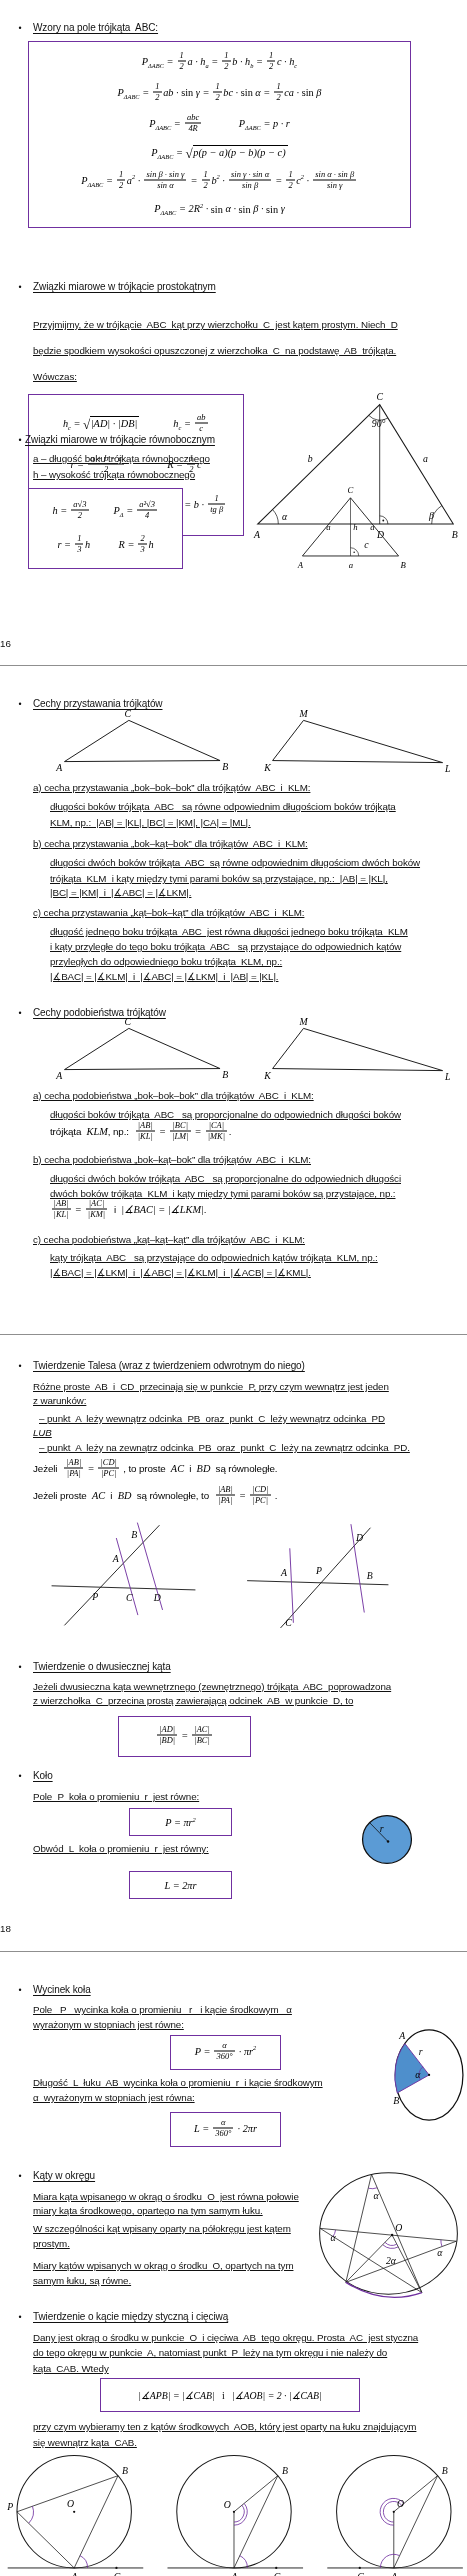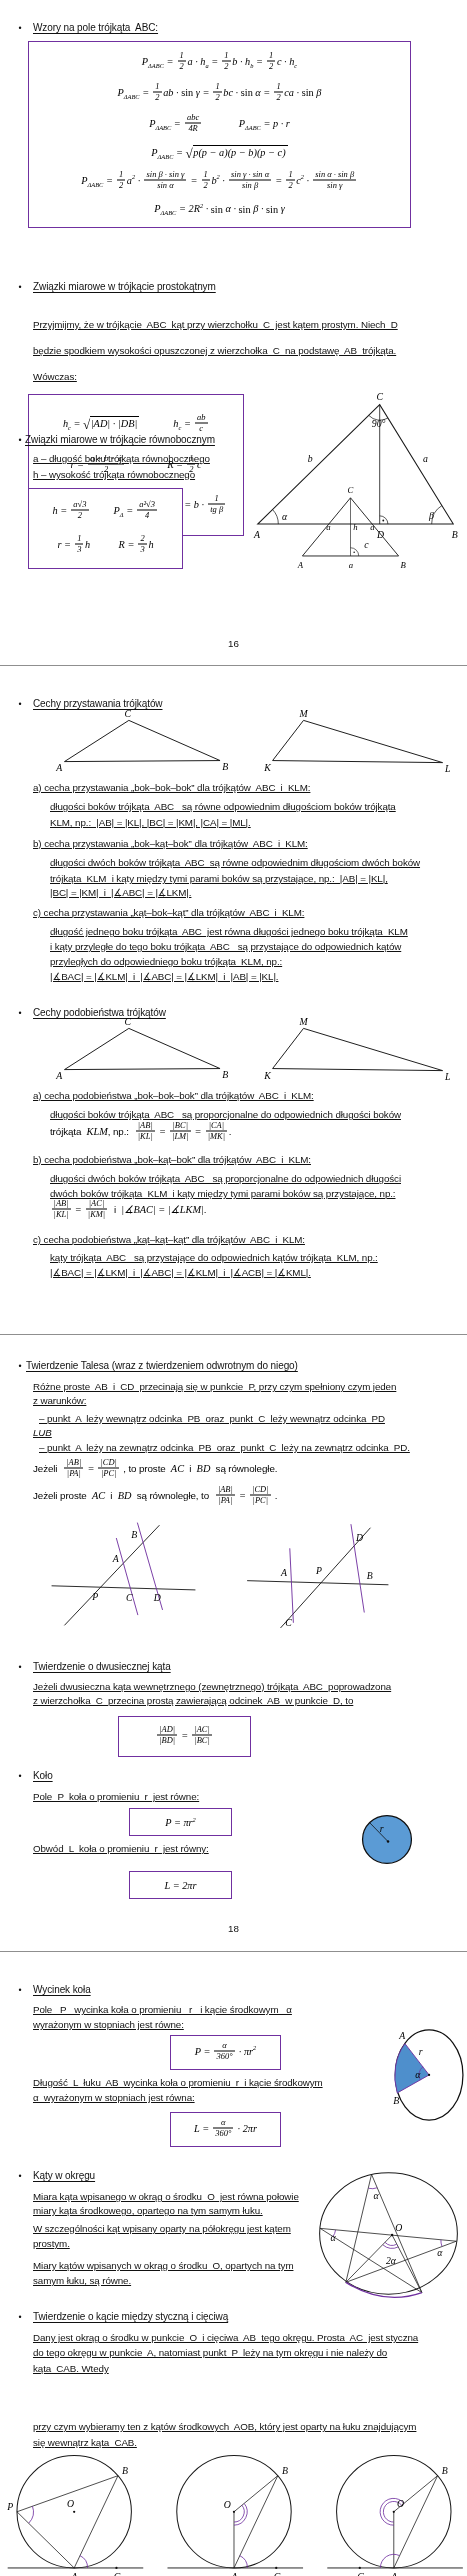--- a/index.html
+++ b/index.html
@@ -2,21 +2,21 @@
 <html style="font-size:8.2px"><head>
 <meta charset="utf-8">
 <style>
   html,body{margin:0;padding:0;background:#ffffff;}
   #page{position:relative;width:467px;height:3314px;background:#fff;overflow:hidden;
         font-family:"Liberation Sans",sans-serif;color:#111;}
   .bullet{position:absolute;font-size:8.8px;color:#111;}
   .hd{position:absolute;font-size:10px;letter-spacing:-0.1px;text-decoration:underline;
       text-underline-offset:1.5px;white-space:pre;color:#111;}
   .tx{position:absolute;font-size:9.8px;letter-spacing:-0.1px;white-space:pre;color:#111;text-decoration:underline;}
-  .pgno{position:absolute;left:0;width:467px;text-align:center;font-size:9.8px;}
+  .pgno{position:absolute;left:0;width:467px;text-align:left;font-size:9.8px;}
   .pgline{position:absolute;left:0;width:467px;border-top:0.8px solid #8f8f8f;height:0;}
   .pbox{position:absolute;border:1.5px solid #7030A0;box-sizing:border-box;background:#fff;
         display:flex;flex-direction:column;justify-content:space-evenly;align-items:center;}
   .pbox.thin{border-width:0.9px;}
   .frow{display:flex;width:100%;justify-content:space-evenly;align-items:center;}
   .fline{white-space:pre;text-align:center;font-family:"Liberation Serif",serif;
          font-style:italic;font-size:10.3px;color:#000;}
   .pline{position:absolute;white-space:pre;font-family:"Liberation Serif",serif;
          font-style:italic;font-size:10.3px;color:#000;}
   .mi{font-family:"Liberation Serif",serif;font-style:italic;}
@@ -175,22 +175,22 @@
   <div class="tx" style="left:50px;top:1188px">dwóch boków trójkąta  KLM  i kąty między tymi parami boków są przystające, np.:</div>
   <div class="pline" style="left:50px;top:1200px"><span class="frac"><span class="num">|AB|</span><span class="den">|KL|</span></span><span class="mi"> = </span><span class="frac"><span class="num">|AC|</span><span class="den">|KM|</span></span><span class="mr">  i  </span><span class="mi">|∡BAC| = |∡LKM|</span><span class="mr">.</span></div>
 
   <div class="tx" style="left:33px;top:1234px">c) cecha podobieństwa „kąt–kąt–kąt” dla trójkątów  ABC  i  KLM:</div>
   <div class="tx" style="left:50px;top:1252px">kąty trójkąta  ABC   są przystające do odpowiednich kątów trójkąta  KLM, np.:</div>
   <div class="tx" style="left:50px;top:1267px">|∡BAC| = |∡LKM|  i  |∡ABC| = |∡KLM|  i  |∡ACB| = |∡KML|.</div>
 
   <div class="pgline" style="top:1334px"></div>
 
   <span class="bullet" style="left:18.5px;top:1361px">•</span>
-  <div class="hd" style="left:26px;top:1360px">Twierdzenie Talesa (wraz z twierdzeniem odwrotnym do niego)</div>
-  <div class="tx" style="left:33px;top:1381px">Różne proste  AB  i  CD  przecinają się w punkcie  P, przy czym spełniony czym jeden</div>
+  <div class="hd" style="left:33px;top:1360px">Twierdzenie Talesa (wraz z twierdzeniem odwrotnym do niego)</div>
+  <div class="tx" style="left:33px;top:1381px">Różne proste  AB  i  CD  przecinają się w punkcie  P, przy czym wewnątrz jest jeden</div>
   <div class="tx" style="left:33px;top:1395px">z warunków:</div>
   <div class="tx" style="left:39px;top:1413px">– punkt  A  leży wewnątrz odcinka  PB  oraz  punkt  C  leży wewnątrz odcinka  PD</div>
   <div class="tx" style="left:33px;top:1427px;font-style:italic">LUB</div>
   <div class="tx" style="left:39px;top:1442px">– punkt  A  leży na zewnątrz odcinka  PB  oraz  punkt  C  leży na zewnątrz odcinka  PD.</div>
   <div class="pline" style="left:33px;top:1459px"><span class="mr">Jeżeli  </span><span class="frac"><span class="num">|AB|</span><span class="den">|PA|</span></span><span class="mi"> = </span><span class="frac"><span class="num">|CD|</span><span class="den">|PC|</span></span><span class="mr"> , to proste  </span><span class="mi">AC</span><span class="mr">  i  </span><span class="mi">BD</span><span class="mr">  są równoległe.</span></div>
   <div class="pline" style="left:33px;top:1486px"><span class="mr">Jeżeli proste  </span><span class="mi">AC</span><span class="mr">  i  </span><span class="mi">BD</span><span class="mr">  są równoległe, to  </span><span class="frac"><span class="num">|AB|</span><span class="den">|PA|</span></span><span class="mi"> = </span><span class="frac"><span class="num">|CD|</span><span class="den">|PC|</span></span><span class="mr"> .</span></div>
 
   <svg style="left:49px;top:1520px" width="149" height="109" viewBox="0 0 290 212">
     <line class="blk" stroke-width="1.8" x1="30" y1="205" x2="215" y2="10"></line>
     <line class="blk" stroke-width="1.8" x1="5" y1="128" x2="285" y2="136"></line>
@@ -305,20 +305,23 @@
     <text x="138" y="184">2α</text>
     <text x="238" y="168">α</text>
   </svg>
 
   <span class="bullet" style="left:18.5px;top:2312px">•</span>
   <div class="hd" style="left:33px;top:2311px">Twierdzenie o kącie między styczną i cięciwą</div>
   <div class="tx" style="left:33px;top:2332px">Dany jest okrąg o środku w punkcie  O  i cięciwa  AB  tego okręgu. Prosta  AC  jest styczna</div>
   <div class="tx" style="left:33px;top:2347px">do tego okręgu w punkcie  A, natomiast punkt  P  leży na tym okręgu i nie należy do</div>
   <div class="tx" style="left:33px;top:2363px">kąta  CAB. Wtedy</div>
 
+  <div class="pbox" style="left:100px;top:2378px;width:260px;height:34px">
+    <div class="fline" style="font-size:9.8px"><span class="mi">|∡APB| = |∡CAB|</span><span class="mr">   i   </span><span class="mi">|∡AOB| = 2 · |∡CAB|</span></div>
+  </div>
 
   <div class="tx" style="left:33px;top:2421px">przy czym wybieramy ten z kątów środkowych  AOB, który jest oparty na łuku znajdującym</div>
   <div class="tx" style="left:33px;top:2437px">się wewnątrz kąta  CAB.</div>
 
   <svg style="left:5.2px;top:2453px" width="459" height="133" viewBox="0 0 890 258">
 
     <ellipse cx="134" cy="114" rx="111" ry="109" class="blk" stroke-width="2"></ellipse>
     <line class="blk" stroke-width="1.8" x1="5" y1="223" x2="268" y2="223"></line>
     <line class="blk" stroke-width="1.5" x1="23" y1="114" x2="219" y2="44"></line>
     <line class="blk" stroke-width="1.5" x1="23" y1="114" x2="134" y2="223"></line>

